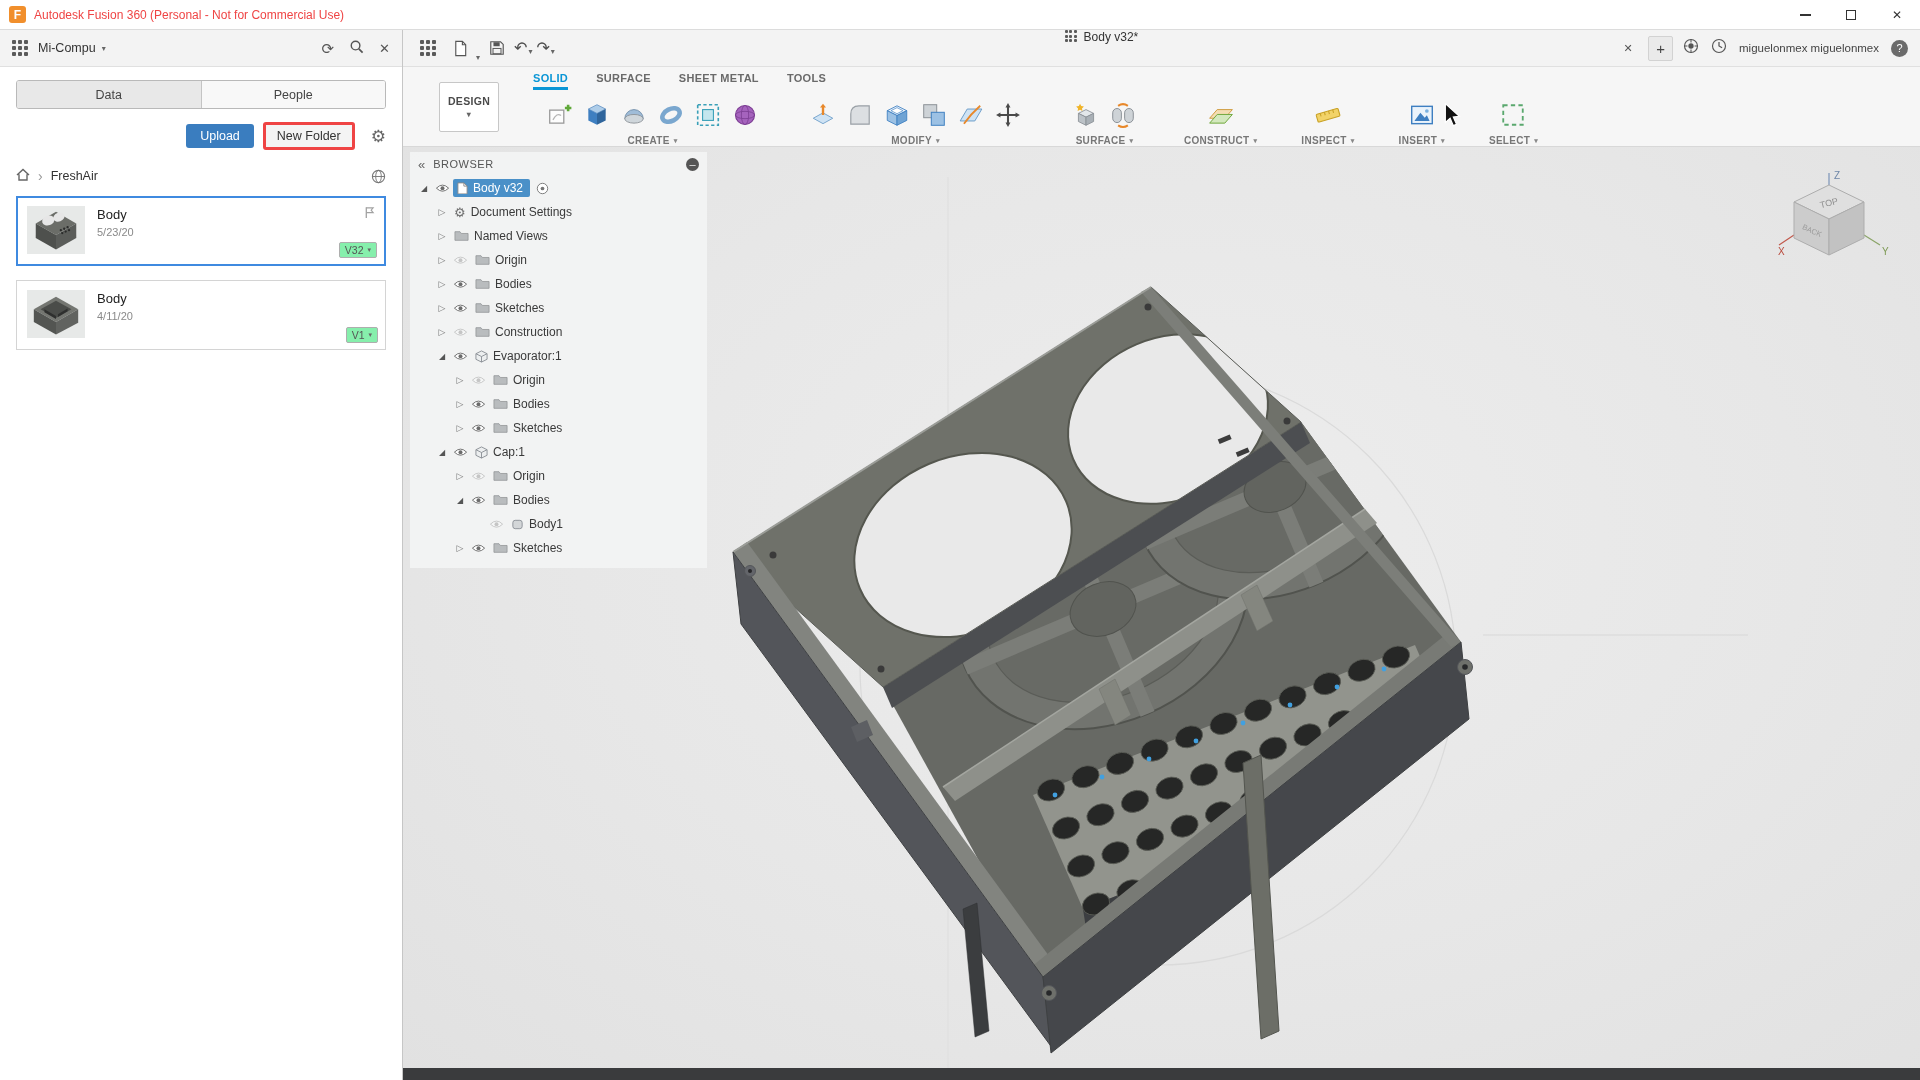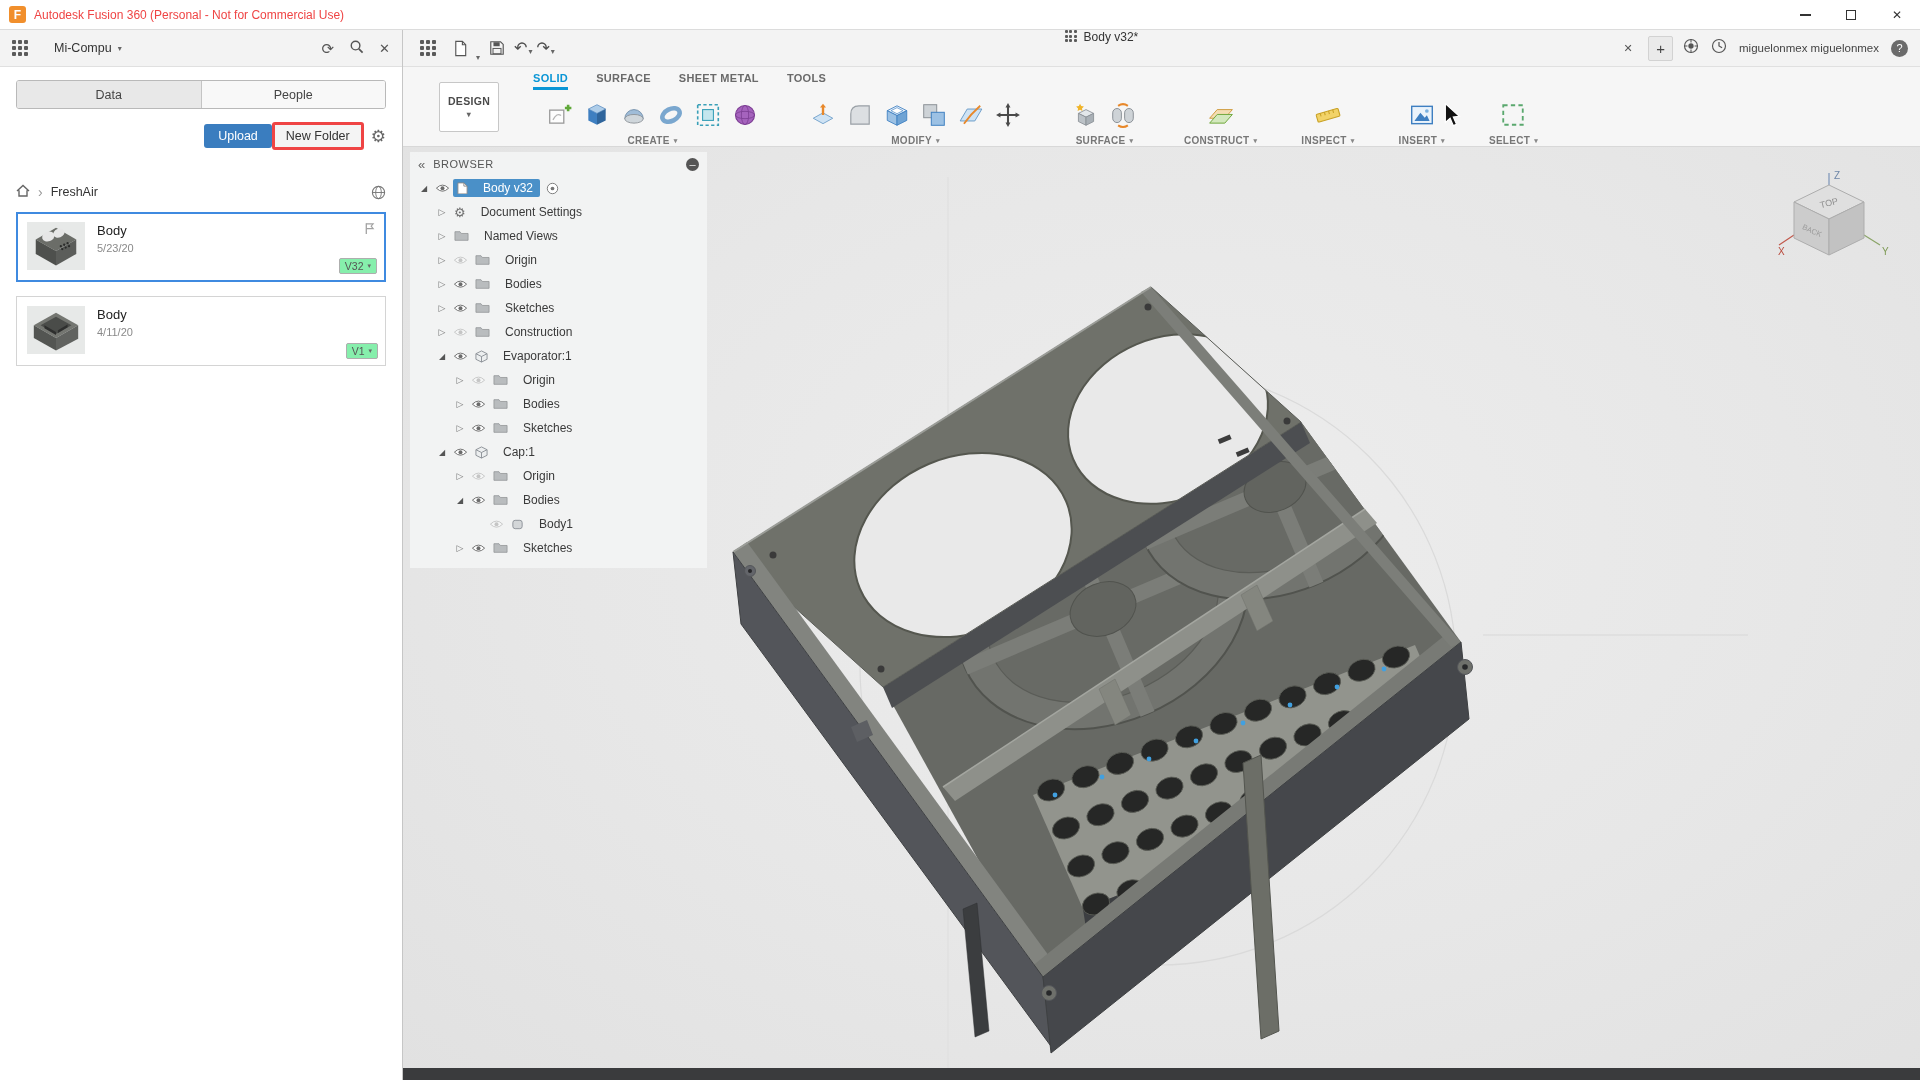--- a/index.html
+++ b/index.html
@@ -13,30 +13,30 @@
 .win-controls{margin-left:auto;display:flex;height:100%}
 .win-btn{width:46px;height:100%;display:flex;align-items:center;justify-content:center;font-size:12px;color:#333}
 .min-glyph{width:11px;height:2px;background:#333;display:inline-block}
 .max-glyph{width:10px;height:10px;border:1.4px solid #333;display:inline-block}
 
 
 .data-panel{position:absolute;left:0;top:30px;width:403px;bottom:0;background:#fff;border-right:1px solid #c6c6c6;z-index:40;display:flex;flex-direction:column}
 .dp-header{height:37px;background:#f3f3f3;border-bottom:1px solid #e0e0e0;display:flex;align-items:center;padding:0 12px;flex:0 0 auto}
 .grid9{display:grid;grid-template-columns:repeat(3,4px);grid-gap:2px}
 .grid9 i{width:4px;height:4px;background:#5a5a5a;border-radius:1px}
-.dp-project{font-size:12.5px;color:#333;display:flex;align-items:center;gap:6px;margin-left:26px}
+.dp-project{font-size:12.5px;color:#333;display:flex;align-items:center;gap:6px;margin-left:10px}
 .chev{font-size:8px;color:#666}
 .dp-header-icons{margin-left:auto;display:flex;align-items:center;gap:15px;color:#555}
 .glyph-icon{font-size:15px;color:#555;line-height:1}
 .x-icon{font-size:13px;color:#555}
 .dp-tabs{display:flex;margin:13px 16px 0;border:1px solid #b9b9b9;border-radius:3px;overflow:hidden;height:29px;flex:0 0 auto}
 .dp-tab{flex:1;display:flex;align-items:center;justify-content:center;font-size:12.5px;color:#444;background:#f8f8f8}
 .dp-tab.active{background:#e8e8e8}
 .dp-tab + .dp-tab{border-left:1px solid #c4c4c4}
-.dp-actions{display:flex;align-items:center;justify-content:flex-end;margin:13px 16px 16px}
+.dp-actions{display:flex;align-items:center;justify-content:flex-end;gap:9px;margin:13px 16px 0}
 .btn-upload{background:#3a7dbf;color:#fff;font-size:12.5px;padding:5px 14px;border-radius:3px}
 .btn-newfolder{background:#f4f4f4;border:3px solid #ef4444;color:#333;font-size:12.5px;padding:4px 11px;border-radius:3px}
 .dp-gear{font-size:17px;color:#666;margin-left:7px;line-height:1}
 .dp-breadcrumb{display:flex;align-items:center;gap:8px;margin:18px 16px 0;font-size:12.5px;color:#333}
 .bc-sep{color:#999;font-size:14px}
 .bc-globe{margin-left:auto;display:flex}
 .dp-cards{margin:12px 16px 0;display:flex;flex-direction:column;gap:14px}
 .card{position:relative;border:1px solid #d4d4d4;background:#fff;height:70px;display:flex;padding:9px 10px;gap:12px}
 .card.selected{border:2px solid #3f8ae0;padding:8px 9px}
 .card-thumb{width:58px;height:48px;background:#e7e9e8;flex:0 0 auto;display:flex;align-items:center;justify-content:center}
@@ -82,21 +82,21 @@
 .browser{position:absolute;left:7px;top:5px;width:297px;background:rgba(243,244,244,.9);padding-bottom:8px;z-index:10}
 .browser-header{height:24px;display:flex;align-items:center;padding:0 8px;gap:8px}
 .bh-collapse{font-size:13px;color:#666;line-height:1}
 .bh-title{font-size:11px;color:#555;letter-spacing:.5px}
 .bh-right{margin-left:auto;width:13px;height:13px;border-radius:50%;background:#555;color:#eee;font-size:11px;line-height:10px;display:flex;align-items:center;justify-content:center}
 .trow{height:24px;display:flex;align-items:center;font-size:12px;color:#3a3a3a}
 .texp{width:16px;text-align:center;font-size:8px;color:#555;flex:0 0 auto}
 .texp.collapsed{font-size:9px;color:#777}
 .teye{width:21px;display:flex;justify-content:center;flex:0 0 auto}
 .teye.dim{opacity:.33}
-.tsel{display:flex;align-items:center;gap:15px;padding:2px 7px 2px 4px;border-radius:2px}
+.tsel{display:flex;align-items:center;gap:5px;padding:2px 7px 2px 4px;border-radius:2px}
 .tsel.on{background:#4a90c8;color:#fff}
 .ticon{display:flex;align-items:center}
 .gear-glyph{font-size:13px;color:#707070;line-height:1}
 .tradio{margin-left:6px;display:flex}
 
 
 .viewcube{position:absolute;top:22px;right:26px;width:120px;height:118px;z-index:10}
 
 
 .cursor{position:absolute;left:1443px;top:103px;z-index:99;pointer-events:none}

